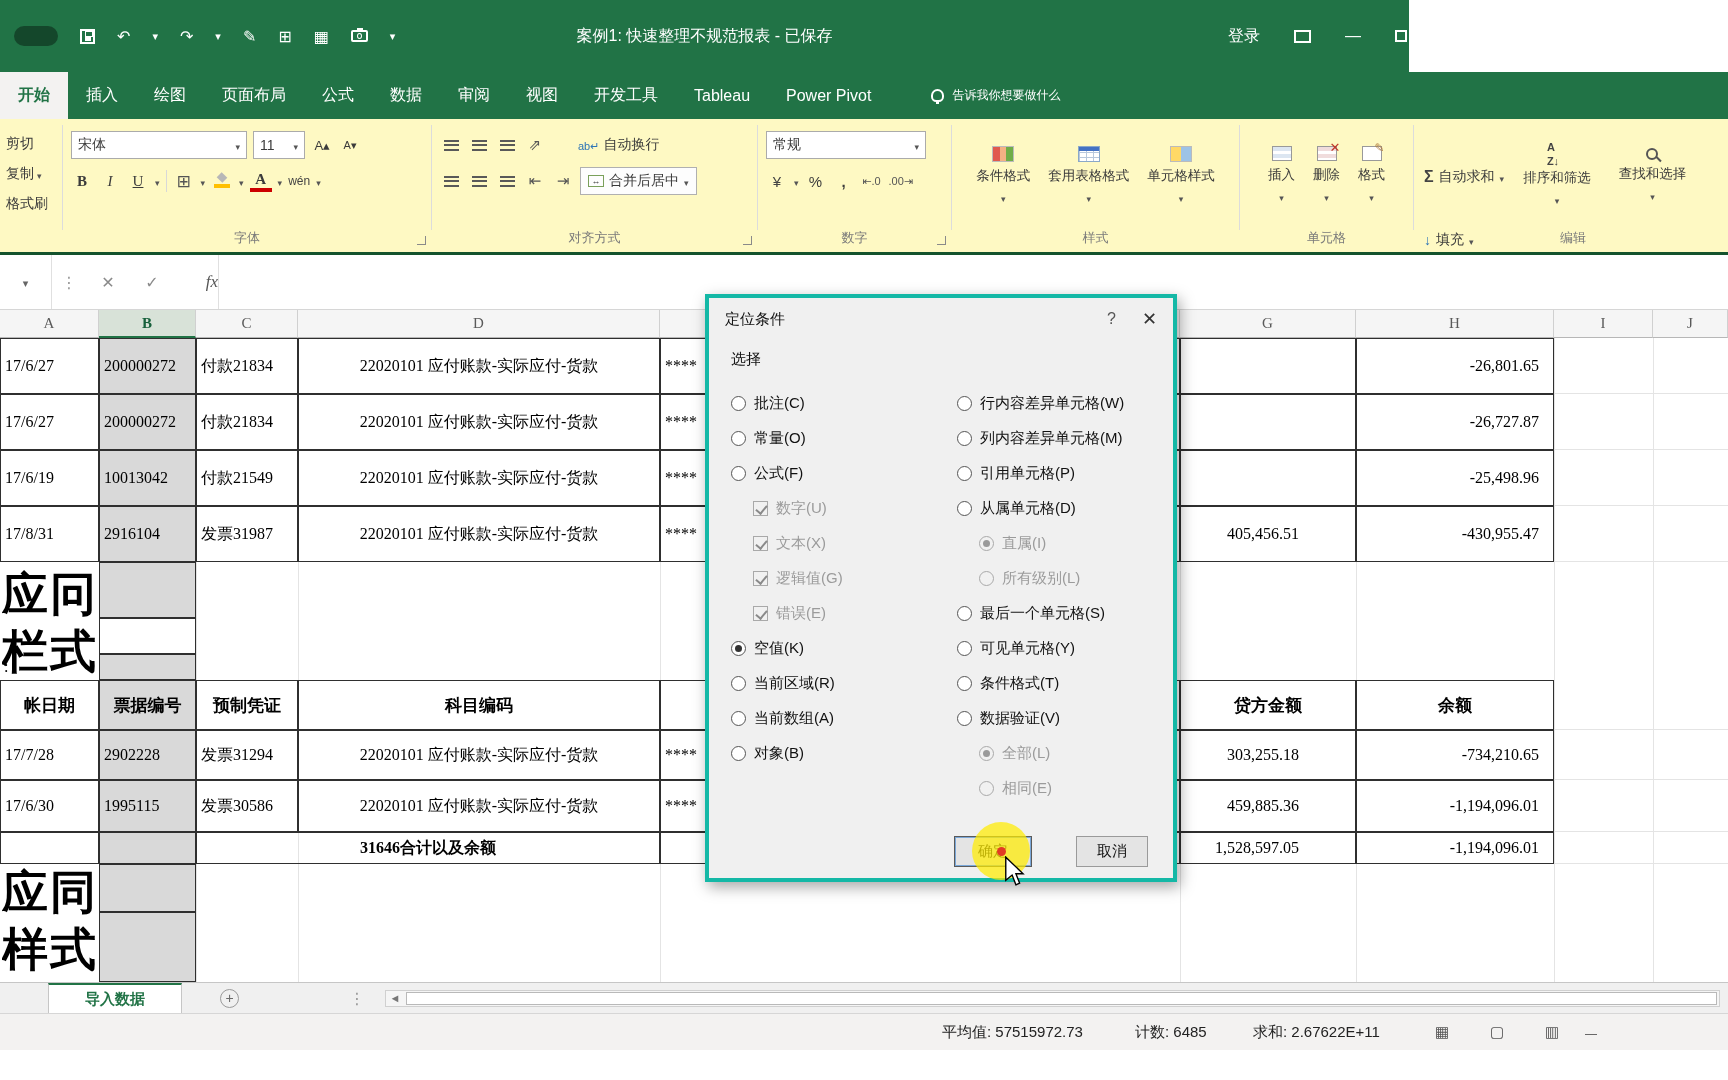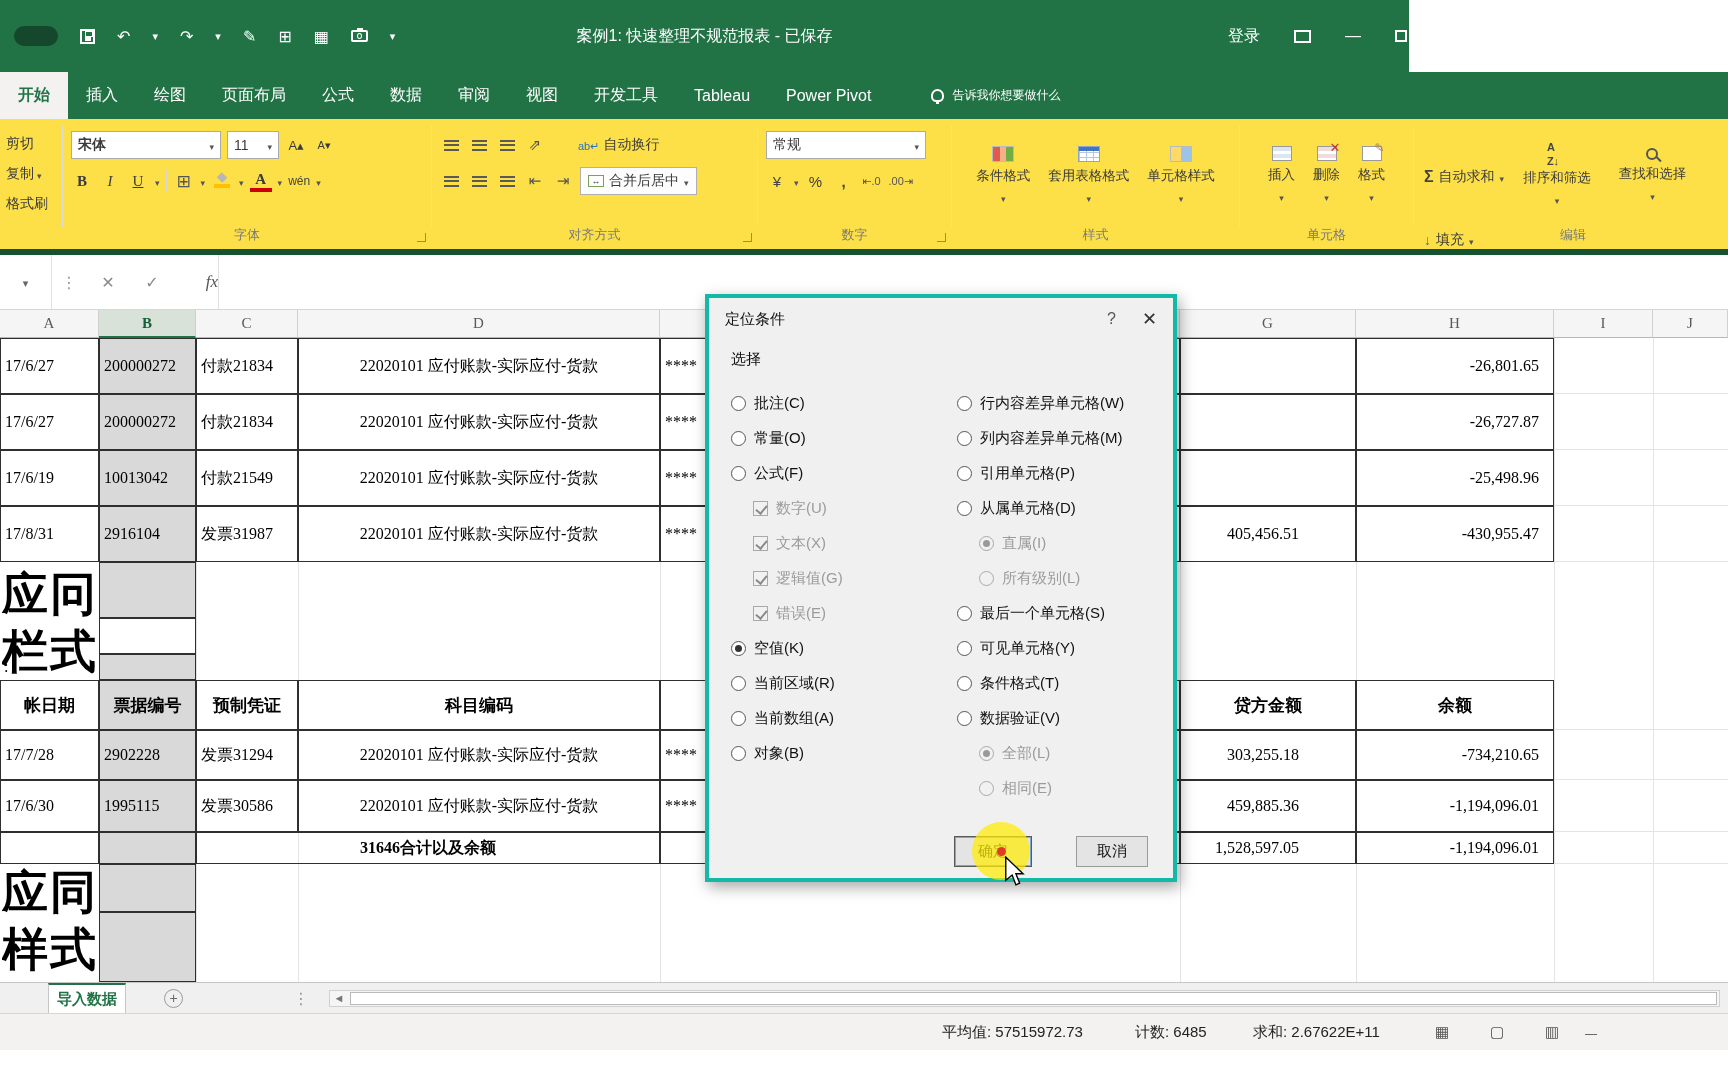--- a/index.html
+++ b/index.html
@@ -34,34 +34,34 @@
   
   .ribbontabs{position:absolute;left:0;top:72px;width:1728px;height:47px;background:#217346;
     display:flex;align-items:stretch;color:#fff;}
   .rtab{display:flex;align-items:center;padding:0 18px;font-size:16px;cursor:default;}
   .rtab.active{background:#f3f2f1;color:#217346;font-weight:bold;}
   .tellme{display:flex;align-items:center;gap:8px;margin-left:42px;font-size:12px;}
   .bulb{width:13px;height:13px;border:2px solid #fff;border-radius:50% 50% 40% 40%;position:relative;display:inline-block;}
   .bulb::after{content:"";position:absolute;left:3px;bottom:-4px;width:3px;height:3px;background:#fff;}
 
   
-  .ribbon{position:absolute;left:0;top:119px;width:1728px;height:136px;background:#fde047;
-    border-bottom:6px solid #14532d;display:flex;color:#3b3b3b;}
+  .ribbon{position:absolute;left:0;top:119px;width:1728px;height:136px;background:#fef9c3;
+    border-bottom:3px solid #14532d;display:flex;color:#3b3b3b;}
   .rgroup{position:relative;height:100%;flex:none;}
   .rsep{width:1px;background:#dcdcdc;margin:6px 0 22px 0;flex:none;}
   .glabel{position:absolute;bottom:5px;left:0;right:0;text-align:center;font-size:13px;color:#7a7a7a;}
   .launcher{position:absolute;bottom:7px;right:5px;width:9px;height:9px;border-right:1px solid #8a8a8a;border-bottom:1px solid #8a8a8a;}
   .rrow{display:flex;align-items:center;gap:6px;padding:0 8px;}
   .rrow.r1{margin-top:10px;height:32px;}
   .rrow.r2{margin-top:4px;height:32px;}
   .g-clip{width:62px;padding-top:10px;}
   .clipitem{display:flex;align-items:center;height:30px;padding-left:6px;font-size:14px;gap:3px;white-space:nowrap;}
   .combo{display:flex;align-items:center;justify-content:space-between;background:#fff;
     border:1px solid #ababab;height:28px;font-size:14px;padding:0 6px;gap:6px;white-space:nowrap;}
-  .w-fontname{width:150px;font-weight:bold;} .w-fontsize{width:52px;} .w-numfmt{width:160px;}
+  .w-fontname{width:176px;} .w-fontsize{width:52px;} .w-numfmt{width:160px;}
   .tbtn{display:inline-flex;align-items:center;justify-content:center;min-width:22px;height:26px;font-size:15px;cursor:default;}
   .tbtn.b{font-weight:bold;font-family:"Liberation Serif","DejaVu Serif",serif;}
   .tbtn.i{font-style:italic;font-family:"Liberation Serif","DejaVu Serif",serif;}
   .tbtn.u{text-decoration:underline;font-family:"Liberation Serif","DejaVu Serif",serif;}
   .fontgrow::after{content:"A▴";font-size:13px;} .fontshrink::after{content:"A▾";font-size:11px;}
   .vline2{width:1px;height:22px;background:#d8d8d8;display:inline-block;}
   .bordericon::after{content:"⊞";font-size:17px;color:#555;}
   .paint{width:16px;height:14px;position:relative;display:inline-block;}
   .paint::before{content:"";position:absolute;top:0;left:4px;width:8px;height:7px;background:#b7b7b7;transform:rotate(45deg);}
   .paint::after{content:"";position:absolute;bottom:0;left:0;right:0;height:4px;background:#ffc000;}
@@ -168,21 +168,21 @@
   .btn.cancel{width:72px;}
   .click-highlight{position:absolute;left:263px;top:524px;width:58px;height:58px;border-radius:50%;
     background:rgba(255,236,0,.72);z-index:60;}
   .click-highlight .dot{position:absolute;left:50%;top:50%;width:9px;height:9px;margin:-4px 0 0 -4px;
     background:#e23b24;border-radius:50%;}
   .cursor{position:absolute;left:295px;top:558px;z-index:70;}
 
   
   .sheetbar{position:absolute;left:0;top:982px;width:1728px;height:31px;background:#f0f0f0;
     border-top:1px solid #c6c6c6;display:flex;align-items:center;}
-  .sheettab{height:100%;padding:0 8px;margin-left:48px;background:#fff;display:flex;align-items:center;
+  .sheettab{height:100%;padding:0 36px;margin-left:48px;background:#fff;display:flex;align-items:center;
     border-left:1px solid #c6c6c6;border-right:1px solid #c6c6c6;border-top:2px solid #217346;
     color:#217346;font-weight:bold;font-size:15px;}
   .addsheet{width:19px;height:19px;border:1px solid #9a9a9a;border-radius:50%;margin-left:38px;
     display:inline-flex;align-items:center;justify-content:center;color:#6a6a6a;}
   .addsheet::after{content:"+";font-size:14px;}
   .sb-dots{margin-left:110px;color:#999;} .sb-dots::after{content:"⋮";}
   .hscroll{flex:1;height:17px;margin:0 8px 0 20px;background:#f5f5f5;border:1px solid #d0d0d0;
     display:flex;align-items:center;}
   .left-arrow{width:18px;text-align:center;color:#777;font-size:11px;}
   .left-arrow::after{content:"◄";}

